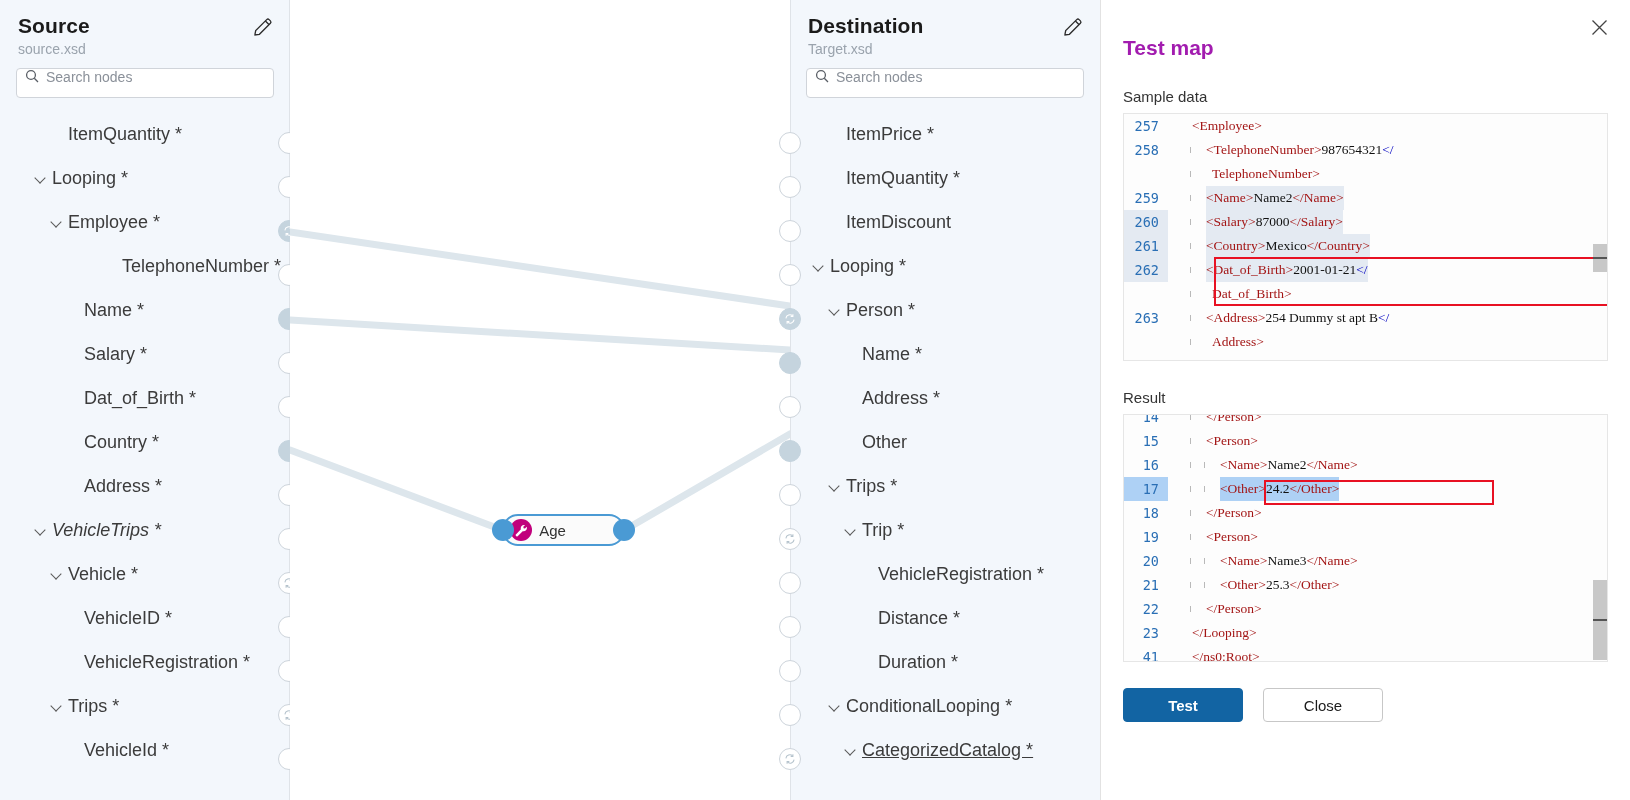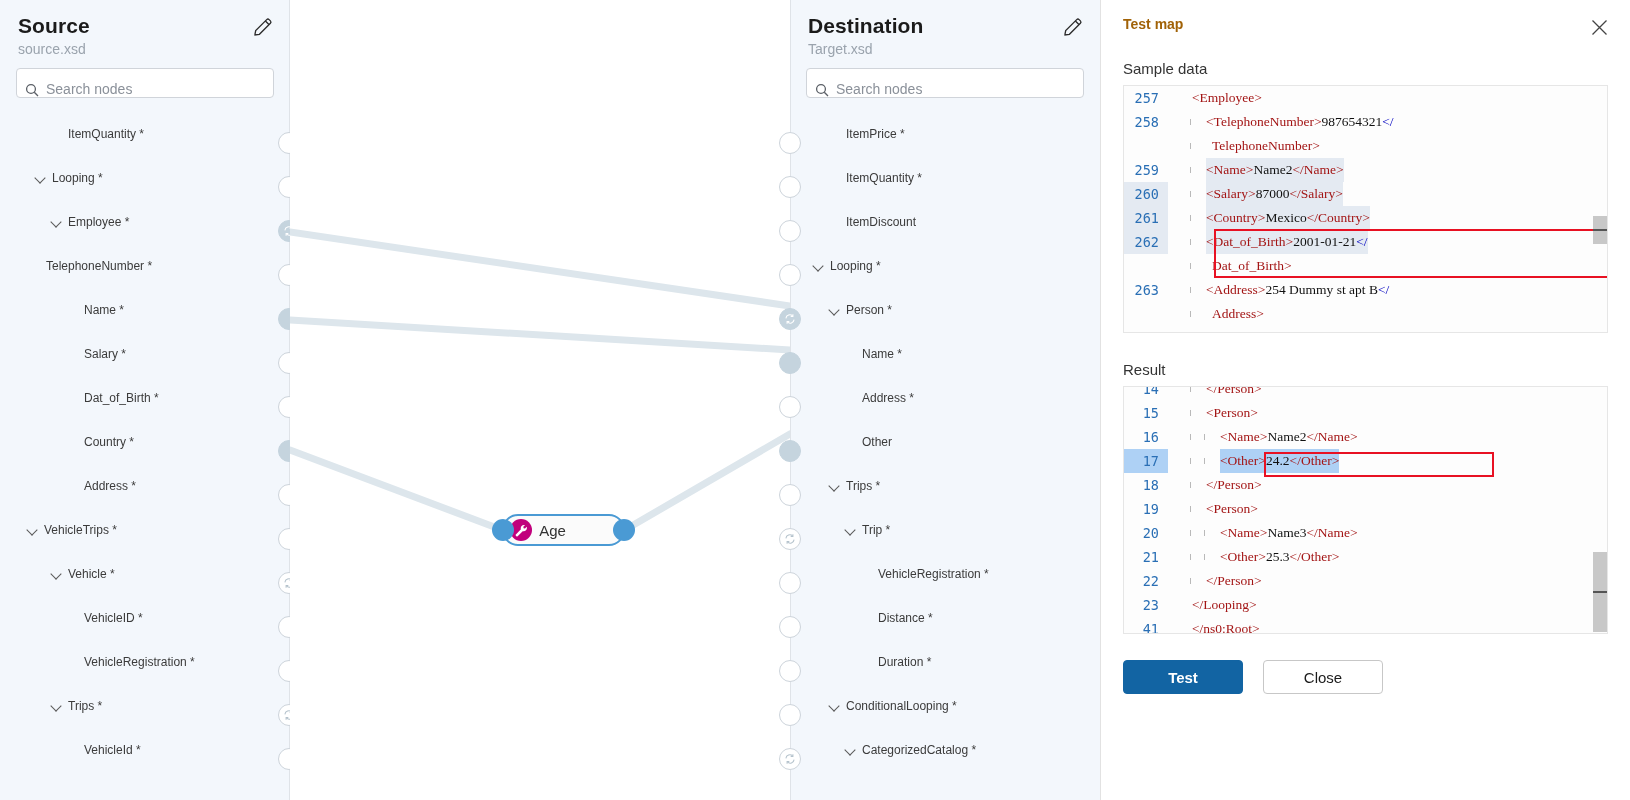--- a/index.html
+++ b/index.html
@@ -30,31 +30,31 @@
     width: 22px; height: 22px; cursor: pointer;
   }
   .edit-icon svg { display: block; }
 
   .search-box {
     margin: 11px 16px 0 16px;
     height: 30px;
     background: #ffffff;
     border: 1px solid #d0d4da;
     border-radius: 4px;
-    display: flex; align-items: flex-end;
+    display: flex; align-items: flex-start;
     padding: 0 8px;
     gap: 7px;
   }
   .search-box svg { flex: 0 0 14px; }
   .search-ph { font-size: 14px; color: #8a9099; }
 
   .tree { margin-top: 14px; position: relative; }
   .tree-row {
     height: 44px; display: flex; align-items: center;
-    font-size: 12px; color: #3b3b3b; white-space: nowrap;
+    font-size: 18px; color: #3b3b3b; white-space: nowrap;
     cursor: pointer;
   }
   .tree-row .chev {
     width: 14px; height: 14px; flex: 0 0 14px; margin-right: 4px;
     display: inline-block; position: relative;
   }
   .tree-row .chev::before {
     content: ""; position: absolute; left: 2px; top: 3px;
     width: 7px; height: 7px;
     border-right: 1.4px solid #5a5a5a; border-bottom: 1.4px solid #5a5a5a;
@@ -117,21 +117,21 @@
 
   
   .testmap {
     flex: 0 0 530px;
     width: 530px; height: 800px;
     background: #ffffff;
     border-left: 1px solid #e2e2e2;
     position: relative;
     padding: 16px 22px 0 22px;
   }
-  .tm-title { font-size: 14px; font-weight: 600; color: #a16207; }
+  .tm-title { font-size: 21px; font-weight: 600; color: #a21caf; margin-top: 20px; }
   .tm-close {
     position: absolute; right: 18px; top: 14px;
     width: 26px; height: 26px; cursor: pointer;
     display: flex; align-items: center; justify-content: center;
   }
   .tm-sectlabel { font-size: 15px; color: #333; margin: 28px 0 8px 0; }
 
   .editor {
     border: 1px solid #e6e6e6;
     background: #fdfdfd;
@@ -222,21 +222,21 @@
           <span class="lbl">ItemQuantity *</span>
         </div>
         <div class="tree-row" style="padding-left: 34px;">
           <span class="chev"></span>
           <span class="lbl">Looping *</span>
         </div>
         <div class="tree-row" style="padding-left: 50px;">
           <span class="chev"></span>
           <span class="lbl">Employee *</span>
         </div>
-        <div class="tree-row" style="padding-left: 28px;">
+        <div class="tree-row" style="padding-left: 104px;">
           <span style="width: 18px; flex: 0 0 18px;"></span>
           <span class="lbl">TelephoneNumber *</span>
         </div>
         <div class="tree-row" style="padding-left: 66px;">
           <span style="width: 18px; flex: 0 0 18px;"></span>
           <span class="lbl">Name *</span>
         </div>
         <div class="tree-row" style="padding-left: 66px;">
           <span style="width: 18px; flex: 0 0 18px;"></span>
           <span class="lbl">Salary *</span>
@@ -246,21 +246,21 @@
           <span class="lbl">Dat_of_Birth *</span>
         </div>
         <div class="tree-row" style="padding-left: 66px;">
           <span style="width: 18px; flex: 0 0 18px;"></span>
           <span class="lbl">Country *</span>
         </div>
         <div class="tree-row" style="padding-left: 66px;">
           <span style="width: 18px; flex: 0 0 18px;"></span>
           <span class="lbl">Address *</span>
         </div>
-        <div class="tree-row" style="padding-left: 26px;">
+        <div class="tree-row" style="padding-left: 34px; font-style: italic;">
           <span class="chev"></span>
           <span class="lbl">VehicleTrips *</span>
         </div>
         <div class="tree-row" style="padding-left: 50px;">
           <span class="chev"></span>
           <span class="lbl">Vehicle *</span>
         </div>
         <div class="tree-row" style="padding-left: 66px;">
           <span style="width: 18px; flex: 0 0 18px;"></span>
           <span class="lbl">VehicleID *</span>
@@ -412,21 +412,21 @@
           <span class="lbl">Distance *</span>
         </div>
         <div class="tree-row" style="padding-left: 70px;">
           <span style="width: 18px; flex: 0 0 18px;"></span>
           <span class="lbl">Duration *</span>
         </div>
         <div class="tree-row" style="padding-left: 38px;">
           <span class="chev"></span>
           <span class="lbl">ConditionalLooping *</span>
         </div>
-        <div class="tree-row" style="padding-left: 54px;">
+        <div class="tree-row" style="padding-left: 54px; text-decoration: underline;">
           <span class="chev"></span>
           <span class="lbl">CategorizedCatalog *</span>
         </div>
       </div>
     <div id="dst-conns">
         <div class="conn" style="left: 0px; top: 143px;"></div>
         <div class="conn" style="left: 0px; top: 187px;"></div>
         <div class="conn" style="left: 0px; top: 231px;"></div>
         <div class="conn" style="left: 0px; top: 275px;"></div>
         <div class="conn loop" style="left: 0px; top: 319px;">

